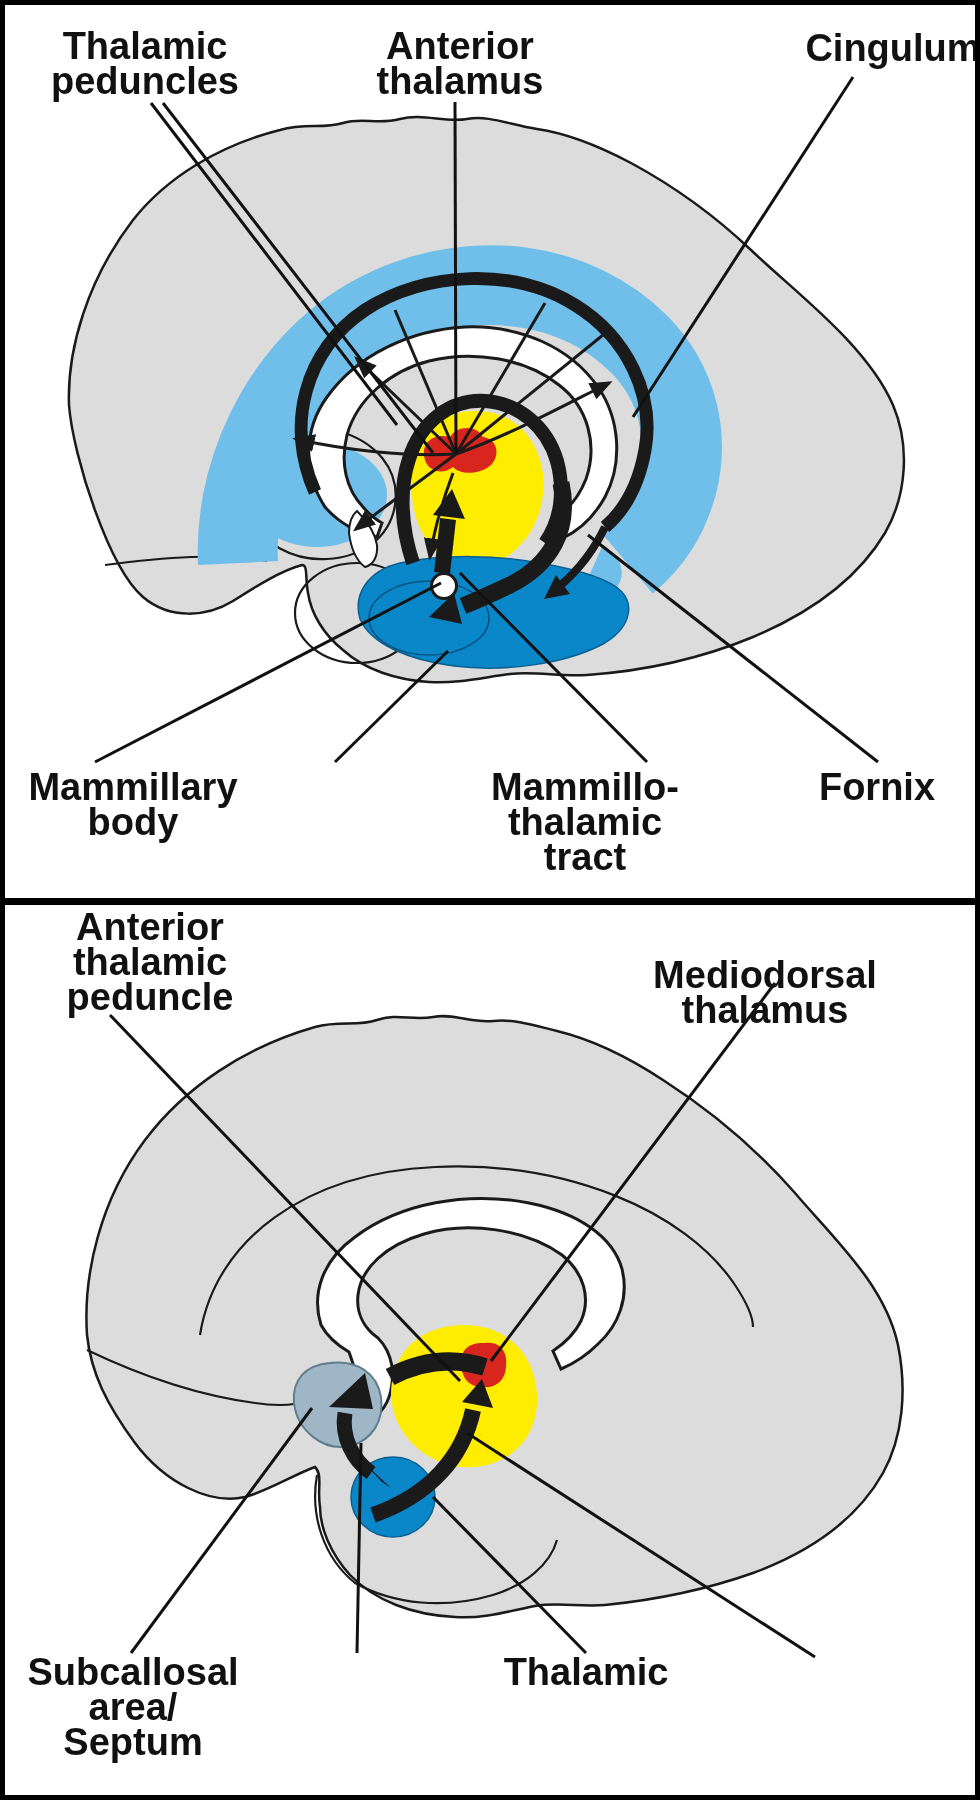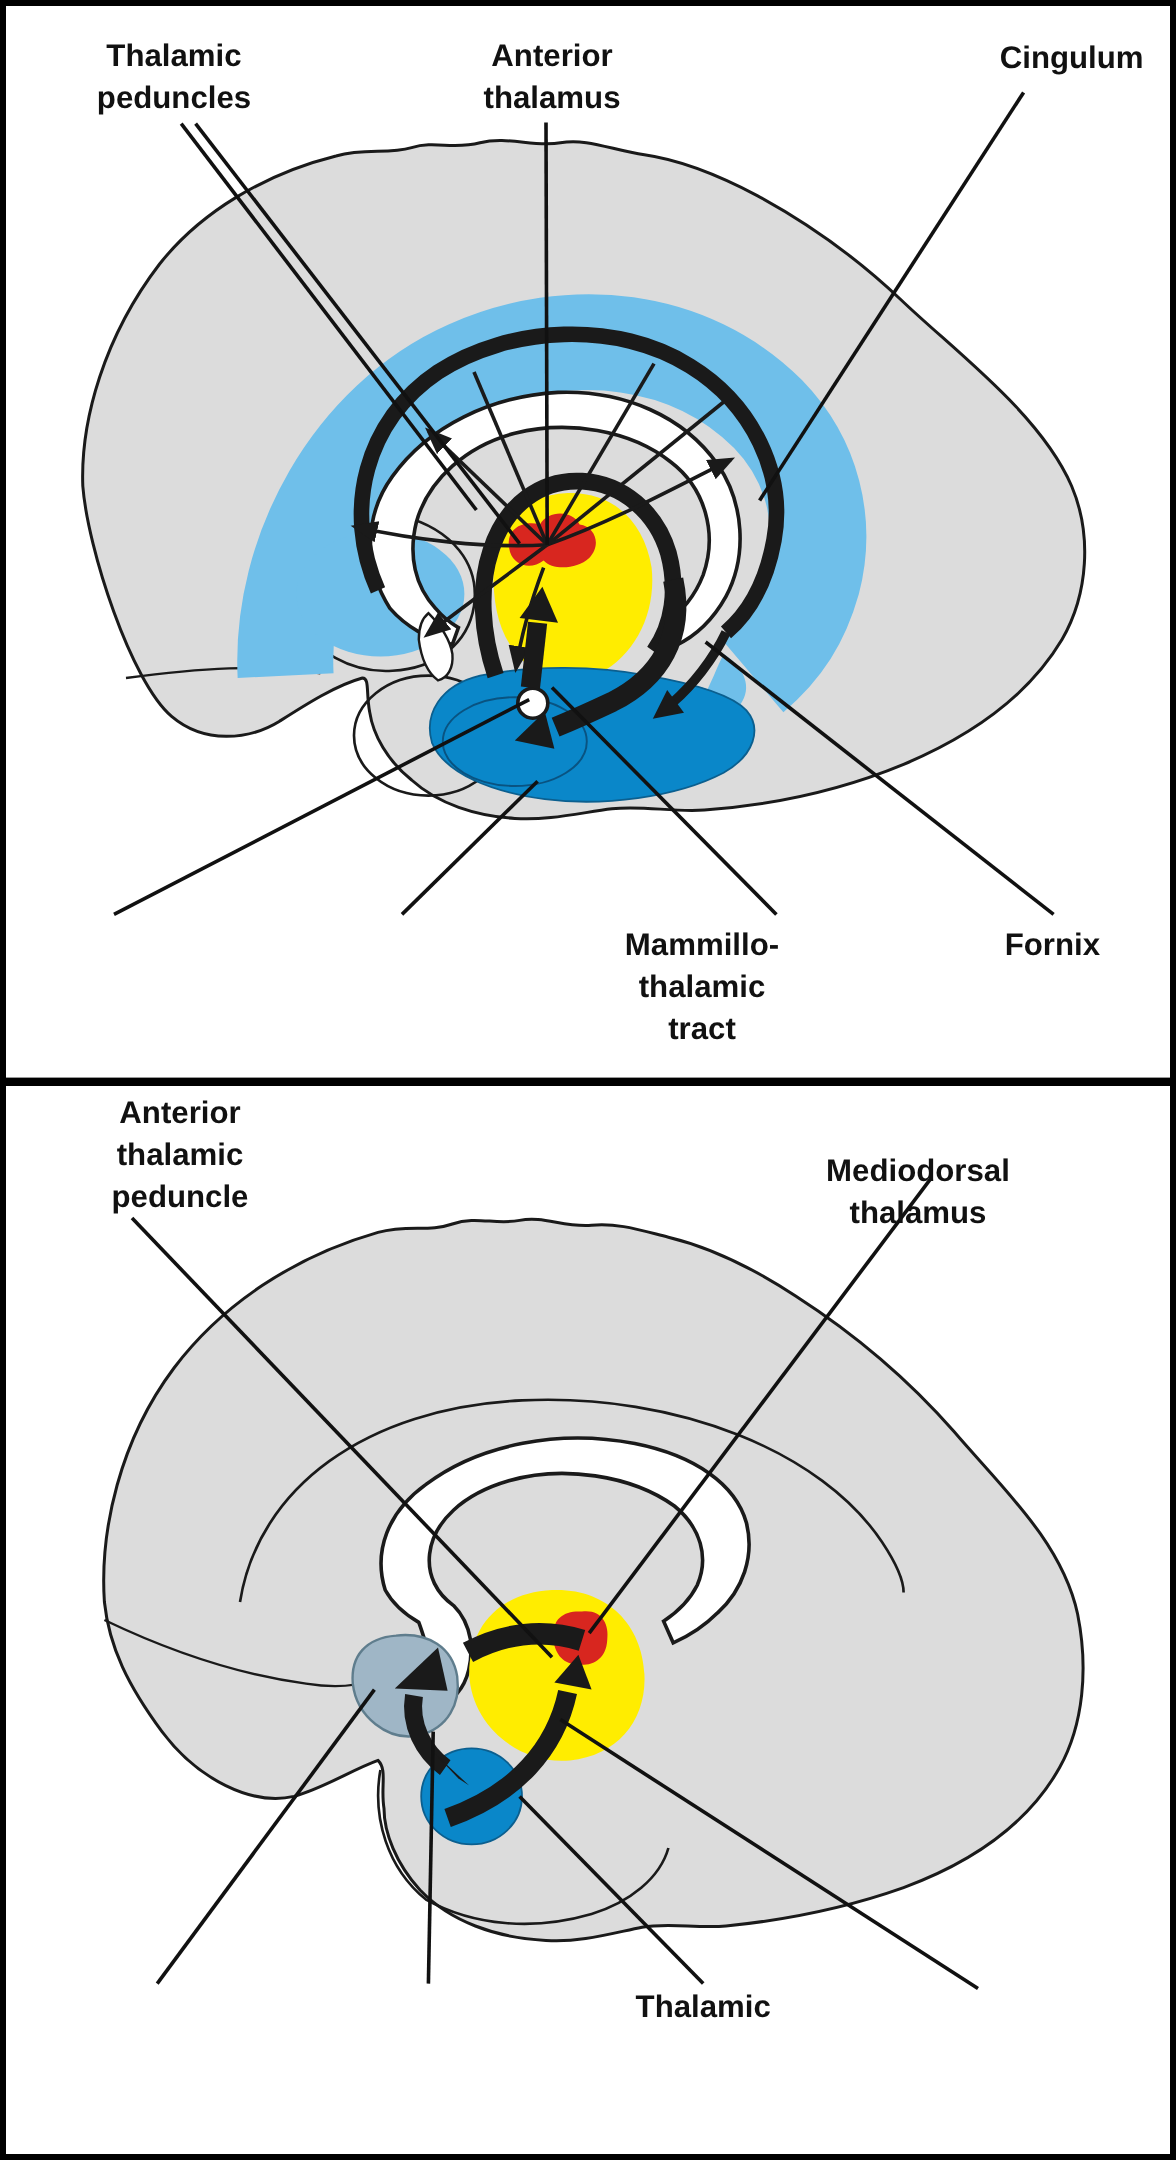--- a/index.html
+++ b/index.html
@@ -1,19 +1,19 @@
 <!DOCTYPE html>
 <html><head>
 <meta charset="utf-8">
 <style>
   html,body{margin:0;padding:0;background:#888;font-family:"Liberation Sans",sans-serif;}
   .fig{position:relative;width:980px;height:1800px;background:#ffffff;border:5px solid #000;box-sizing:border-box;overflow:hidden;}
   .fig svg{position:absolute;left:0;top:0;}
   .lbl{position:absolute;transform:translateX(-50%);text-align:center;
-       font-weight:bold;font-size:26px;line-height:35px;color:#111;
+       font-weight:bold;font-size:38px;line-height:35px;color:#111;
        white-space:pre-line;letter-spacing:0px;}
   .divider{position:absolute;left:0;top:893px;width:100%;height:7px;background:#000;}
 </style>
 </head>
 <body>
 
 <div class="fig">
 
 <svg width="980" height="1800" viewBox="0 0 980 1800">
   <defs>
@@ -142,25 +142,30 @@
   </g>
 </svg>
 
 <div class="divider"></div>
 
 <div class="lbl" style="left:140px;top:24px;">Thalamic
 peduncles</div>
 <div class="lbl" style="left:455px;top:24px;">Anterior
 thalamus</div>
 <div class="lbl" style="left:845px;top:26px;margin-left:43px;">Cingulum</div>
+<div class="lbl" style="left:128px;top:765px;">Mammillary
+body</div>
 <div class="lbl" style="left:580px;top:765px;">Mammillo-
 thalamic
 tract</div>
 <div class="lbl" style="left:872px;top:765px;">Fornix</div>
 
 <div class="lbl" style="left:145px;top:905px;">Anterior
 thalamic
 peduncle</div>
 <div class="lbl" style="left:760px;top:905px;margin-top:48px;">Mediodorsal
 thalamus</div>
+<div class="lbl" style="left:128px;top:1650px;">Subcallosal
+area/
+Septum</div>
 <div class="lbl" style="left:581px;top:1650px;">Thalamic</div>
 
 </div>
 
 </body></html>

